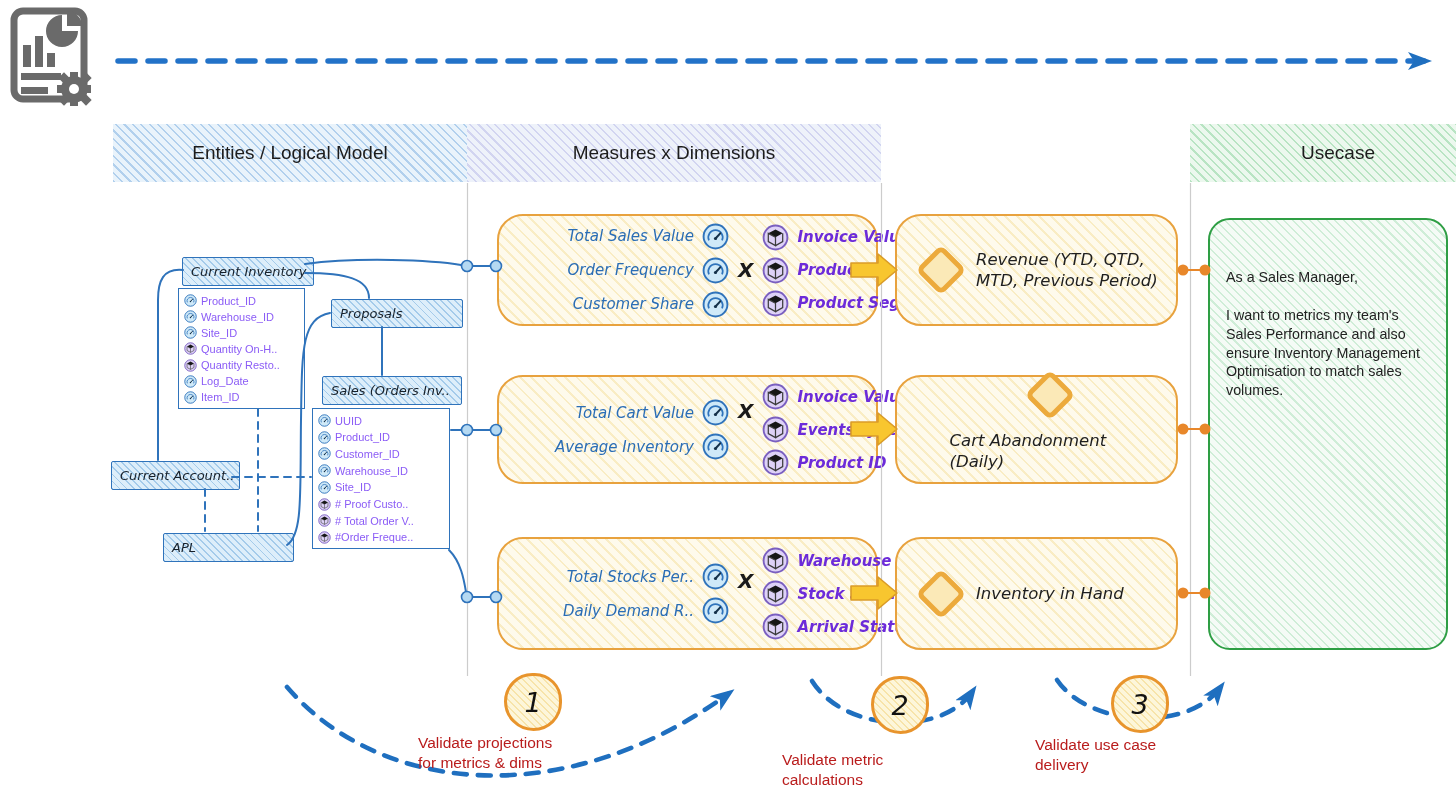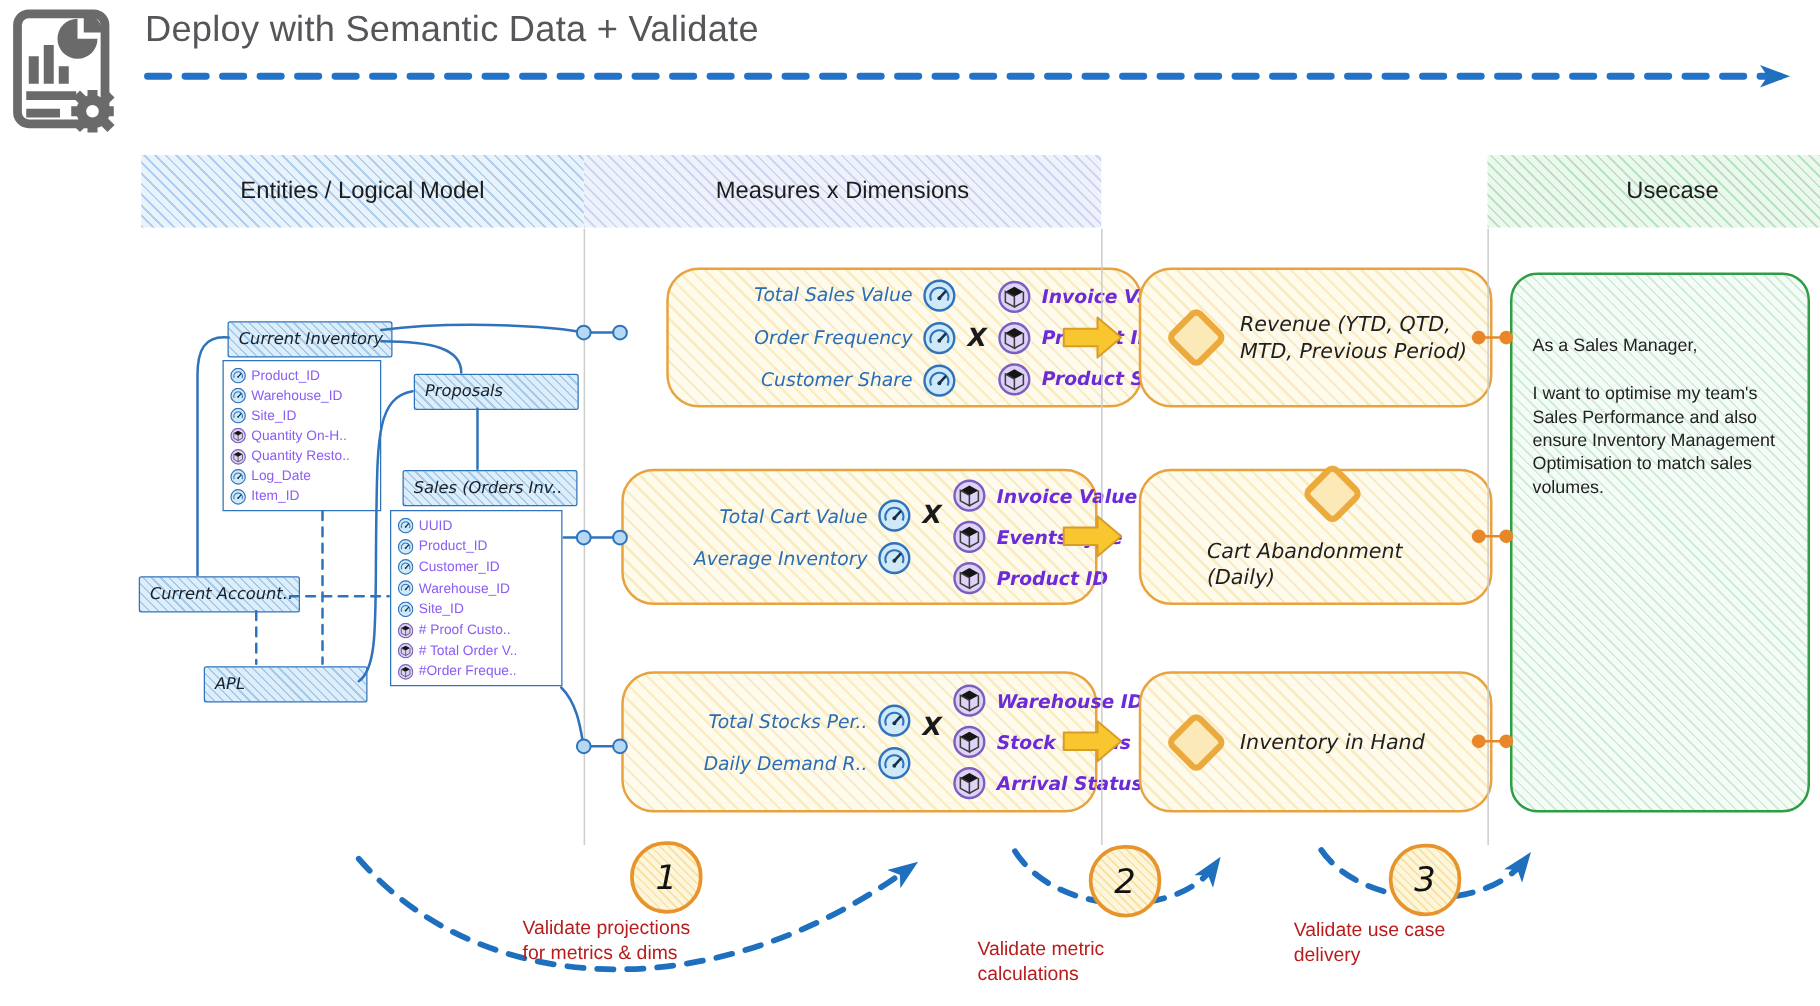--- a/index.html
+++ b/index.html
@@ -37,21 +37,21 @@
   .m-item{display:flex;align-items:center;gap:8px;}
   .m-label{font-size:15px;color:#2a6db5;white-space:nowrap;}
   .d-col{display:flex;flex-direction:column;align-items:flex-start;gap:6px;font-weight:bold;}
   .d-item{display:flex;align-items:center;gap:8px;}
   .d-label{font-size:15px;color:#6c2bd9;white-space:nowrap;}
   .x-op{font-size:20px;font-weight:bold;color:#1a1a1a;}
 
   
   .metric-card{border:2px solid #e8a23e;border-radius:26px;z-index:2;width:283px;box-sizing:border-box;
                display:flex;align-items:center;gap:17px;padding-left:26px;
-               background-color:#fefaec;background-image:repeating-linear-gradient(45deg,rgba(238,205,103,.3) 0 2px,transparent 2px 8px);margin-left:16px;}
+               background-color:#fefaec;background-image:repeating-linear-gradient(45deg,rgba(238,205,103,.3) 0 2px,transparent 2px 8px);}
   .diamond{width:26px;height:26px;border:5px solid #ecaa3c;background:#fbe9b7;border-radius:7px;
            transform:rotate(45deg);flex:0 0 26px;}
   .metric-label{font-size:16.5px;color:#1f1f1f;line-height:1.3;max-width:200px;}
 
   
   .usecase-card{left:1208px;top:218px;width:240px;height:432px;border:2px solid #2e9e44;border-radius:22px;
                 box-sizing:border-box;z-index:2;padding:48px 20px 0 16px;
                 background-color:#f5fbf6;background-image:repeating-linear-gradient(45deg,rgba(120,205,145,.3) 0 1.5px,transparent 1.5px 6px);}
   .usecase-card p{margin:0 0 19px 0;font-size:14.3px;color:#222;line-height:1.32;}
 
@@ -105,21 +105,20 @@
           <rect x="75" y="79" width="8" height="8"></rect>
         <rect x="52" y="68" width="8" height="8" transform="rotate(45 56 72)"></rect>
         <rect x="74" y="68" width="8" height="8" transform="rotate(45 78 72)"></rect>
         <rect x="52" y="90" width="8" height="8" transform="rotate(45 56 94)"></rect>
         <rect x="74" y="90" width="8" height="8" transform="rotate(45 78 94)"></rect>
       </g>
       <circle cx="66" cy="83" r="5" fill="#ffffff"></circle>
     </g>
   </svg>
 
-  <div class="abs page-title">Deploy with Semantic Data + Validate</div>
 
   <div class="abs col-header hatch-lav" style="left:467px;width:414px;">
       <span>Measures x Dimensions</span>
     </div>
   <div class="abs col-header hatch-blue" style="left:113px;width:354px;">
       <span>Entities / Logical Model</span>
     </div>
   <div class="abs col-header hatch-green" style="left:1190px;width:296px;">
       <span>Usecase</span>
     </div>
@@ -220,21 +219,21 @@
         <svg class="icS">
           <use href="#sym-cube"></use>
         </svg>
         <span>#Order Freque..</span>
       </div>
   </div>
 
   <div class="abs entity-head hand" style="left:111px;top:461px;width:119px;height:27px;">Current Account..</div>
   <div class="abs entity-head hand" style="left:163px;top:533px;width:121px;height:27px;">APL</div>
 
-  <div class="abs mx-box" style="left:497px;top:214px;height:112px;margin-left:36px;">
+  <div class="abs mx-box" style="left:497px;top:214px;height:112px;">
     <div class="m-col">
       <div class="m-item">
           <span class="m-label hand">Total Sales Value</span>
           <svg class="icL">
             <use href="#sym-gauge"></use>
           </svg>
         </div>
       <div class="m-item">
           <span class="m-label hand">Order Frequency</span>
           <svg class="icL">
@@ -355,21 +354,21 @@
     <span class="diamond"></span>
     <span class="metric-label hand">Cart Abandonment (Daily)</span>
   </div>
   <div class="abs metric-card" style="left:895px;top:537px;height:113px;">
     <span class="diamond"></span>
     <span class="metric-label hand">Inventory in Hand</span>
   </div>
 
   <div class="abs usecase-card">
     <p>As a Sales Manager,</p>
-    <p>I want to optimise my team's Sales Performance and also ensure Inventory Management Optimisation to match sales volumes.</p>
+    <p>I want to metrics my team's Sales Performance and also ensure Inventory Management Optimisation to match sales volumes.</p>
   </div>
 
   <svg class="abs bg-svg" width="1456" height="805" viewBox="0 0 1456 805">
     <defs>
       <marker id="arrowBlue" orient="auto" markerUnits="userSpaceOnUse" markerWidth="26" markerHeight="22" refX="16" refY="9">
         <path d="M0,0 L24,9 L0,18 L6,9 Z" fill="#1f6fbf"></path>
       </marker>
     </defs>
 
     <line x1="118" y1="61" x2="1424" y2="61" stroke="#2272c8" stroke-width="5.5" stroke-dasharray="17 13" stroke-linecap="round" marker-end="url(#arrowBlue)"></line>

